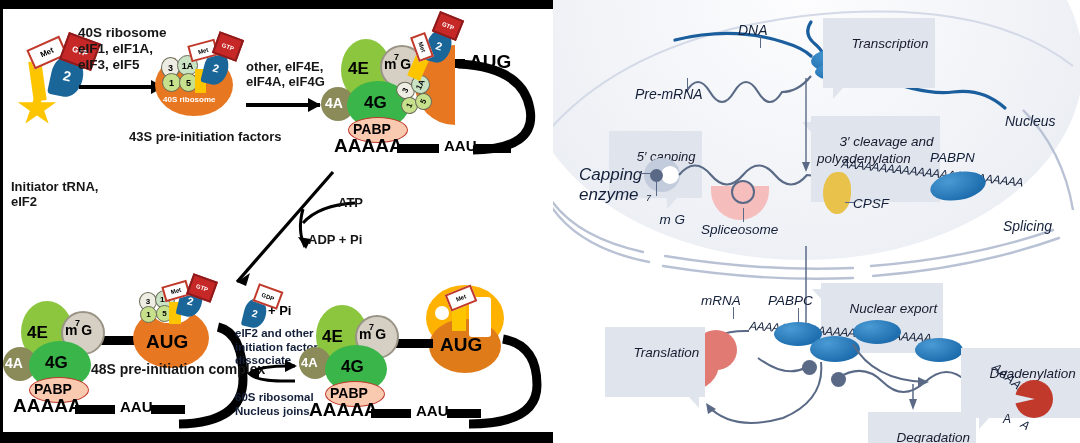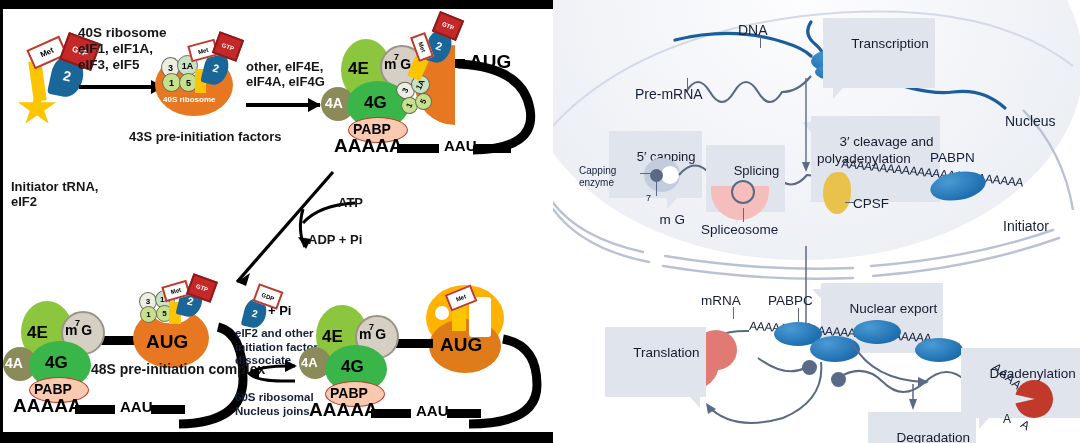--- a/index.html
+++ b/index.html
@@ -26,21 +26,21 @@
     display:flex;align-items:center;justify-content:center;font-weight:bold;}
   .flag.red{background:#C62828;border-color:#8E1B1B;color:#fff;}
   .eif2{position:absolute;background:#1B6699;border-radius:50% 50% 50% 10%;color:#fff;
     display:flex;align-items:center;justify-content:center;font-weight:bold;}
 
   .mrna-bar{position:absolute;background:#000;height:9px;}
   .circ-sm{position:absolute;border-radius:50%;border:1.6px solid #6b6b57;
     display:flex;align-items:center;justify-content:center;font-weight:bold;color:#000;}
 
   
-  .panel-right{position:absolute;left:553px;top:0;width:527px;height:443px;background:#fff;overflow:hidden;}
+  .panel-right{position:absolute;left:553px;top:0;width:527px;height:443px;background:#fff;overflow:hidden;font-style:italic;}
   .nucleus{position:absolute;border:none;border-radius:50%;
     background:radial-gradient(ellipse at 50% 30%,#fdfdfe 0%,#f1f3f7 55%,#e6eaf1 100%);}
   .callout{position:absolute;background:#dfe4ed;color:#1a1a2e;font-weight:normal;
     padding:2px 6px;white-space:pre;line-height:1.22;}
   .callout .tail{position:absolute;width:0;height:0;border-top:11px solid #dfe4ed;
     border-right:10px solid transparent;}
   .rlbl{position:absolute;color:#14203a;white-space:pre;line-height:1.2;}
   .bl-ellipse{position:absolute;border-radius:50%;
     background:radial-gradient(ellipse at 35% 28%,#4a9ad4 0%,#1f6fb0 70%,#175d96 100%);}
   .leader{position:absolute;background:#5a6a86;}
@@ -309,47 +309,43 @@
       <span class="tail" style="left:10px;bottom:-11px;"></span>
     </div>
 
     <svg width="527" height="443">
       <path d="M133 92 Q145 72 157 92 T181 92 T205 92 T229 92 Q245 92 258 76" fill="none" stroke="#5A6A86" stroke-width="2.2"></path>
     </svg>
     <div class="leader" style="left:134px;top:78px;width:1.4px;height:12px;"></div>
     <div class="rlbl" style="left:82px;top:86px;font-size:14px;">Pre-mRNA</div>
 
     <div class="rlbl" style="left:452px;top:113px;font-size:14px;">Nucleus</div>
-    <div class="rlbl" style="left:450px;top:218px;font-size:14px;">Initiator</div>
+    <div class="rlbl" style="left:450px;top:218px;font-size:14px;">Splicing</div>
 
     <div class="callout" style="left:56px;top:131px;font-size:13px;">
       <span>5′ capping</span>
       <span class="tail" style="left:58px;bottom:-11px;"></span>
     </div>
 
     <div style="position:absolute;left:91px;top:158px;width:36px;height:34px;background:#c2ccdc;border-radius:50%;"></div>
     <div style="position:absolute;left:108px;top:166px;width:18px;height:18px;background:#fff;border-radius:50%;"></div>
-    <div class="rlbl" style="left:26px;top:165px;font-size:10px;">Capping
+    <div class="rlbl" style="left:26px;top:165px;font-size:17px;">Capping
 enzyme</div>
     <div class="leader" style="left:87px;top:173px;width:12px;height:1.4px;"></div>
 
     <div style="position:absolute;left:97px;top:169px;width:13px;height:13px;background:#5A6A86;border-radius:50%;"></div>
     <div class="leader" style="left:103px;top:180px;width:1.4px;height:16px;"></div>
     <div class="rlbl" style="left:84px;top:196px;font-size:13.5px;">
       <span>m G</span></div>
     <div class="rlbl" style="left:93px;top:193px;font-size:9px;">7</div>
 
     <svg width="527" height="443">
       <path d="M126 175 Q142 156 158 175 T190 175 T222 175 T254 175 Q268 175 276 186" fill="none" stroke="#5A6A86" stroke-width="2.2"></path>
     </svg>
 
-    <div class="callout" style="left:153px;top:145px;font-size:13px;">
-      <span>Splicing</span>
-      <span class="tail" style="left:30px;bottom:-11px;"></span>
-    </div>
 
     <div style="position:absolute;left:158px;top:186px;width:58px;height:34px;background:#F6BDBD;border-radius:0 0 32px 32px;"></div>
     <div style="position:absolute;left:178px;top:180px;width:20px;height:20px;border:2.4px solid #5A6A86;border-radius:50%;background:#F6BDBD;"></div>
     <div class="leader" style="left:190px;top:208px;width:1.4px;height:14px;"></div>
     <div class="rlbl" style="left:148px;top:222px;font-size:13.5px;">Spliceosome</div>
 
     <div class="callout" style="left:258px;top:116px;font-size:13.5px;">
       <span>3′ cleavage and
 polyadenylation</span>
       <span class="tail" style="left:-9px;top:6px;

